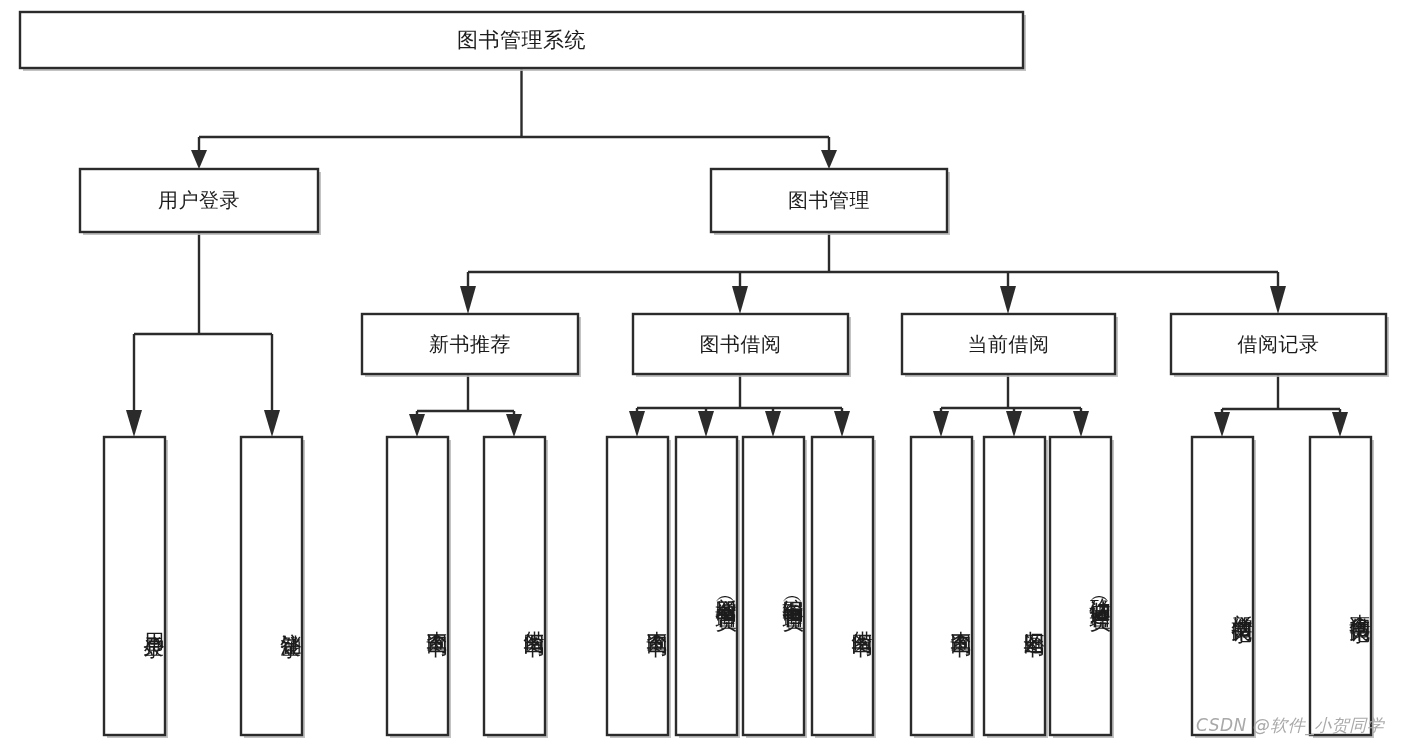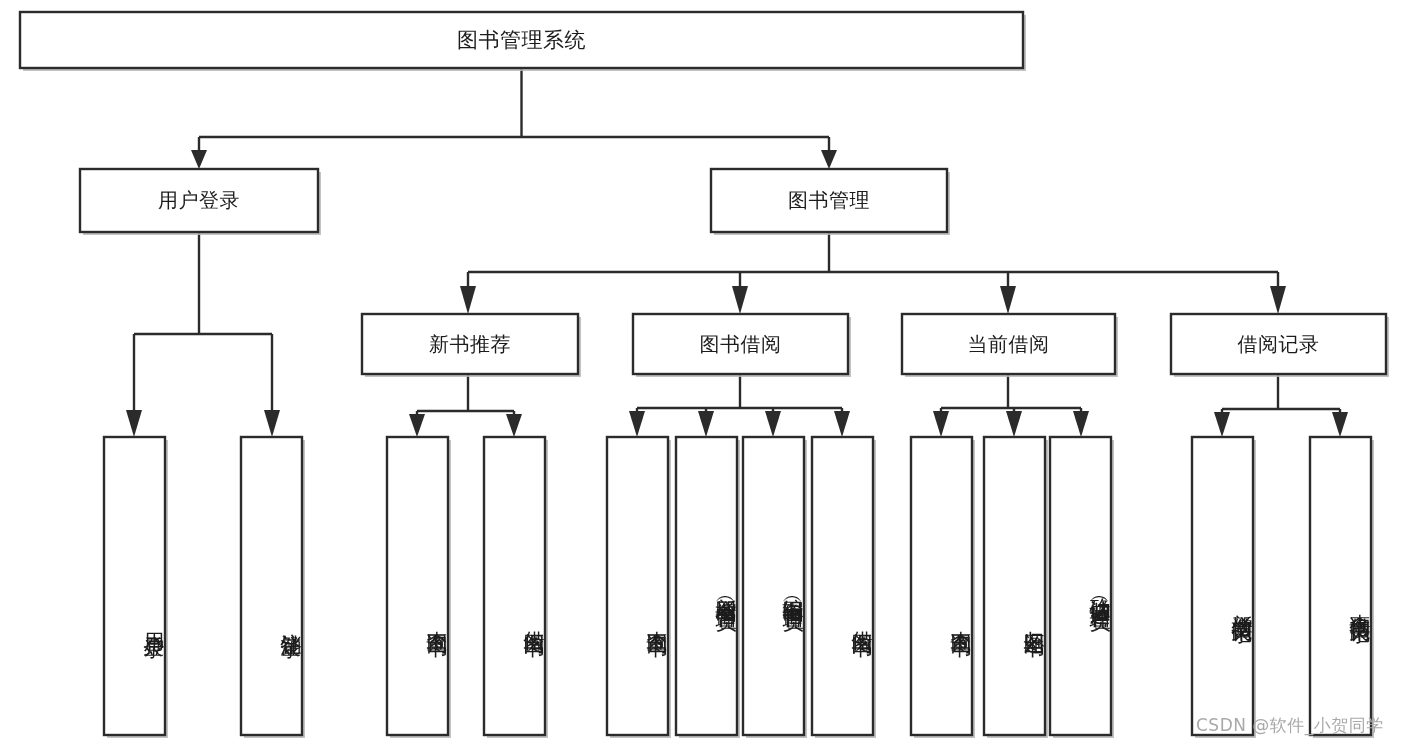--- a/index.html
+++ b/index.html
@@ -284,15 +284,15 @@
   <div class="leaf-label" style="left:911px; top:500px; width:61px; height:235px;">查询图书</div>
 
   <div class="leaf-label" style="left:984px; top:500px; width:61px; height:235px;">归还图书</div>
 
   <div class="leaf-label" style="left:1050px; top:445px; width:61px; height:290px;">确认归还（管理员）</div>
 
   <div class="leaf-label" style="left:1192px; top:470px; width:61px; height:265px;">新增借阅记录</div>
 
   <div class="leaf-label" style="left:1310px; top:470px; width:61px; height:265px;">查询借阅记录</div>
 
-  <div class="watermark" style="left:1196px; top:714px;">CSDN @软件_小贺同学</div>
+  <div class="watermark" style="left:1196px; top:714px;font-style:italic;">CSDN @软件_小贺同学</div>
 
 </div>
 
 </body></html>

